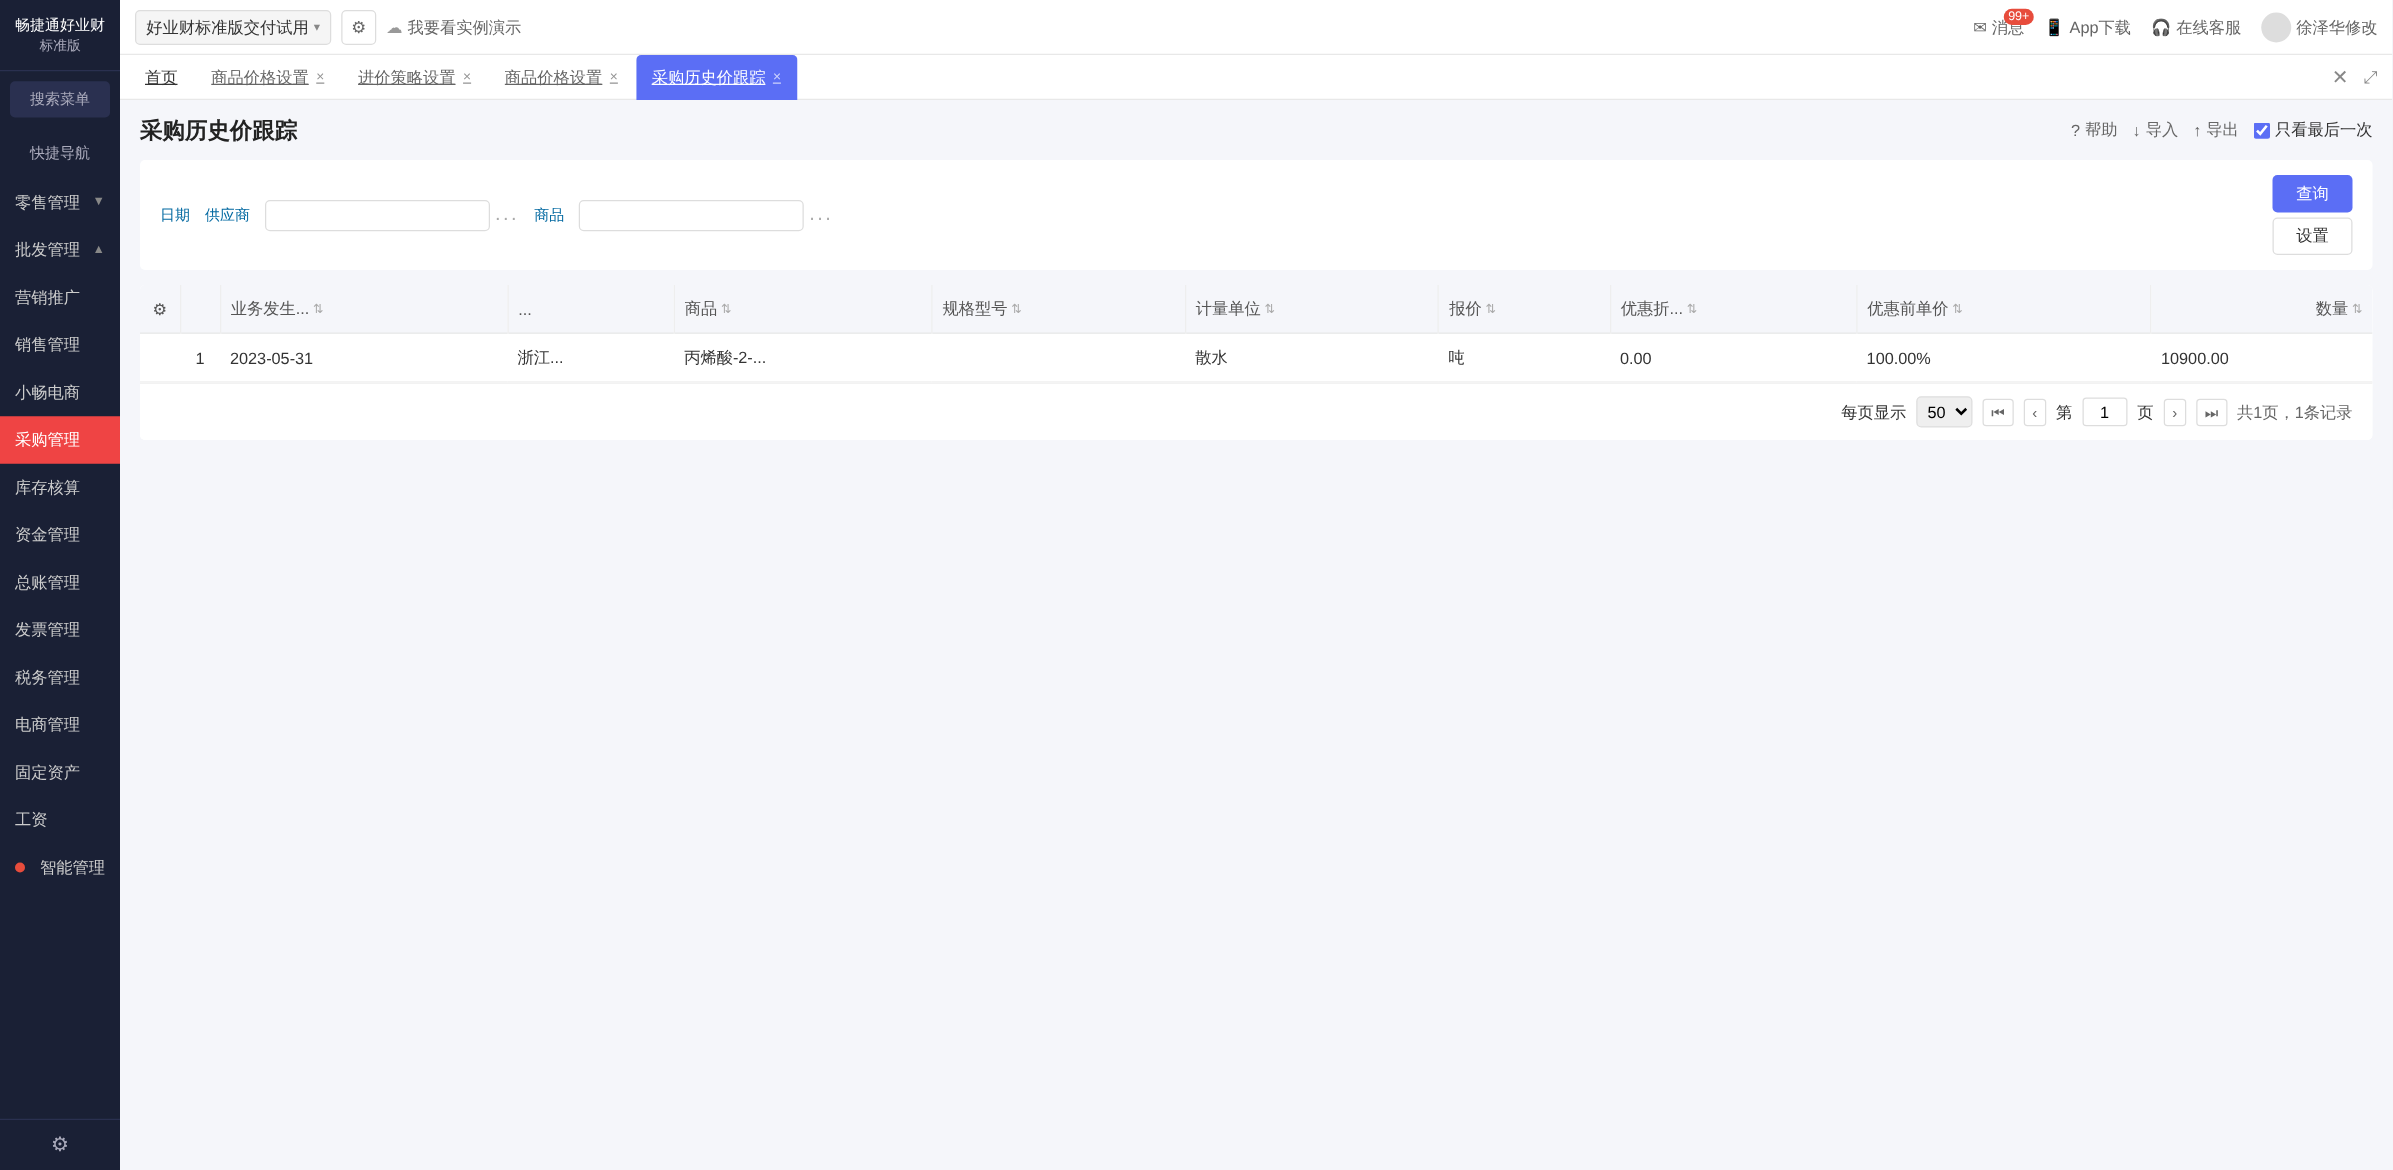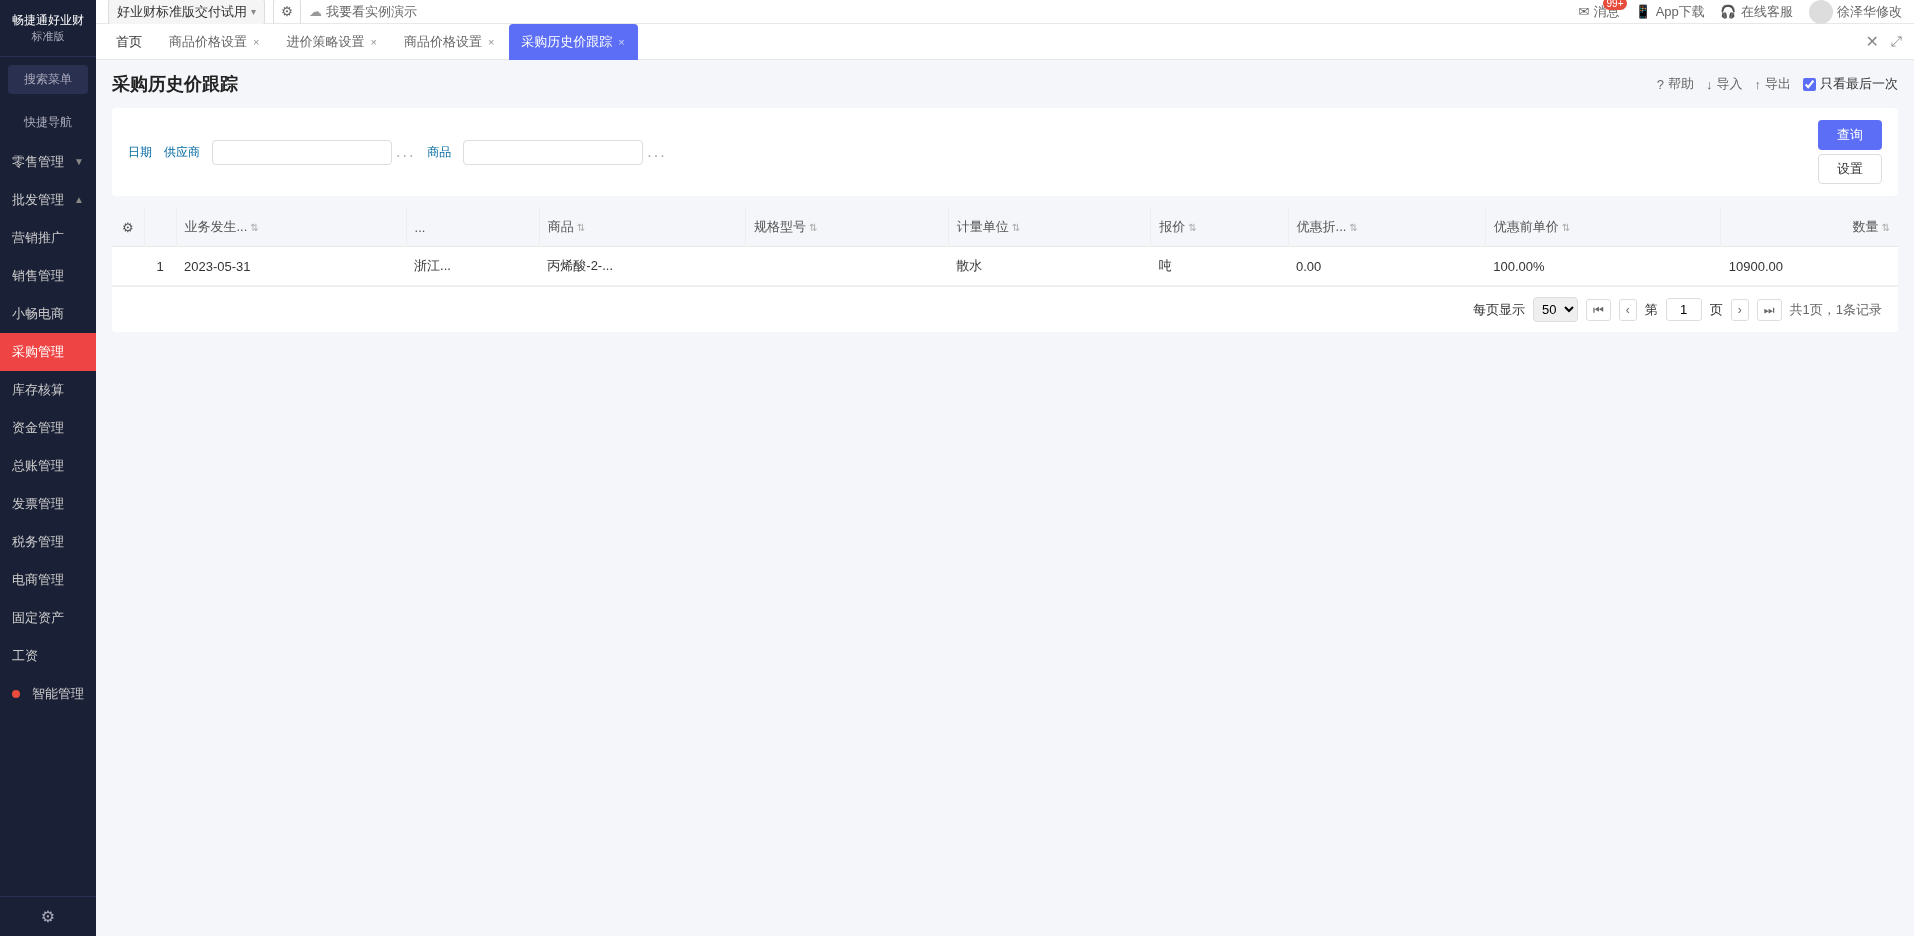--- a/index.html
+++ b/index.html
@@ -19,37 +19,37 @@
     .sidebar-item.active { background: #ef4444; color: #fff; font-family: Liberation Serif, serif; }
     .sidebar-item .dot { width: 8px; height: 8px; background: #e74c3c; border-radius: 50%; display: inline-block; margin-right: 4px; }
     .sidebar-item .arrow { font-size: 10px; color: #888; }
     .sidebar-bottom { padding: 10px; text-align: center; border-top: 1px solid #2a3050; }
     .sidebar-bottom .gear-btn { background: transparent; border: none; color: #aab; cursor: pointer; font-size: 16px; }
 
     
     .main { flex: 1; display: flex; flex-direction: column; overflow: hidden; }
 
     
-    .topbar { height: 24px; background: #fff; border-bottom: 1px solid #e8e8e8; display: flex; align-items: center; padding: 0 12px; gap: 8px; }
+    .topbar { height: 44px; background: #fff; border-bottom: 1px solid #e8e8e8; display: flex; align-items: center; padding: 0 12px; gap: 8px; }
     .topbar-selector { display: flex; align-items: center; gap: 4px; font-size: 13px; color: #333; cursor: pointer; background: #f5f5f5; border: 1px solid #ddd; border-radius: 4px; padding: 4px 8px; }
     .topbar-selector .arrow { font-size: 10px; color: #888; }
     .topbar-gear { width: 28px; height: 28px; background: transparent; border: 1px solid #ddd; border-radius: 4px; cursor: pointer; display: flex; align-items: center; justify-content: center; color: #666; }
     .topbar-demo { display: flex; align-items: center; gap: 4px; color: #666; font-size: 13px; cursor: pointer; }
     .topbar-demo .cloud-icon { color: #999; }
     .topbar-right { margin-left: auto; display: flex; align-items: center; gap: 16px; }
     .topbar-msg { position: relative; cursor: pointer; color: #666; display: flex; align-items: center; gap: 4px; font-size: 13px; }
     .badge { background: #e74c3c; color: #fff; font-size: 10px; padding: 1px 4px; border-radius: 8px; position: absolute; top: -6px; right: -8px; }
     .topbar-app { display: flex; align-items: center; gap: 4px; color: #666; font-size: 13px; cursor: pointer; }
     .topbar-service { display: flex; align-items: center; gap: 4px; color: #666; font-size: 13px; cursor: pointer; }
     .topbar-user { display: flex; align-items: center; gap: 4px; color: #666; font-size: 13px; cursor: pointer; }
     .topbar-user .avatar { width: 24px; height: 24px; background: #ddd; border-radius: 50%; }
 
     
     .tabs { height: 36px; background: #fff; border-bottom: 1px solid #e8e8e8; display: flex; align-items: center; padding: 0 8px; gap: 2px; position: relative; }
-    .tab { display: flex; align-items: center; gap: 6px; padding: 0 12px; height: 36px; font-size: 13px; cursor: pointer; color: #666; border-right: 1px solid transparent; white-space: nowrap; }
+    .tab { display: flex; align-items: center; gap: 6px; padding: 0 12px; height: 36px; font-size: 13px; cursor: pointer; color: #666; border-right: 1px solid transparent; white-space: nowrap; text-decoration: underline; }
     .tab.active { background: #5b6ef5; color: #fff; border-radius: 4px 4px 0 0; }
     .tab .close-btn { font-size: 11px; color: inherit; cursor: pointer; opacity: 0.7; }
     .tab.active .close-btn { color: #fff; }
     .tab-home { color: #333; font-weight: normal; }
     .tabs-right { margin-left: auto; display: flex; align-items: center; gap: 4px; }
     .tabs-close-btn { background: transparent; border: none; cursor: pointer; color: #888; font-size: 16px; padding: 2px 4px; }
     .tabs-expand-btn { background: transparent; border: none; cursor: pointer; color: #888; font-size: 14px; padding: 2px 4px; }
 
     
     .content { flex: 1; overflow-y: auto; background: #f5f6fa; padding: 12px 16px; }

